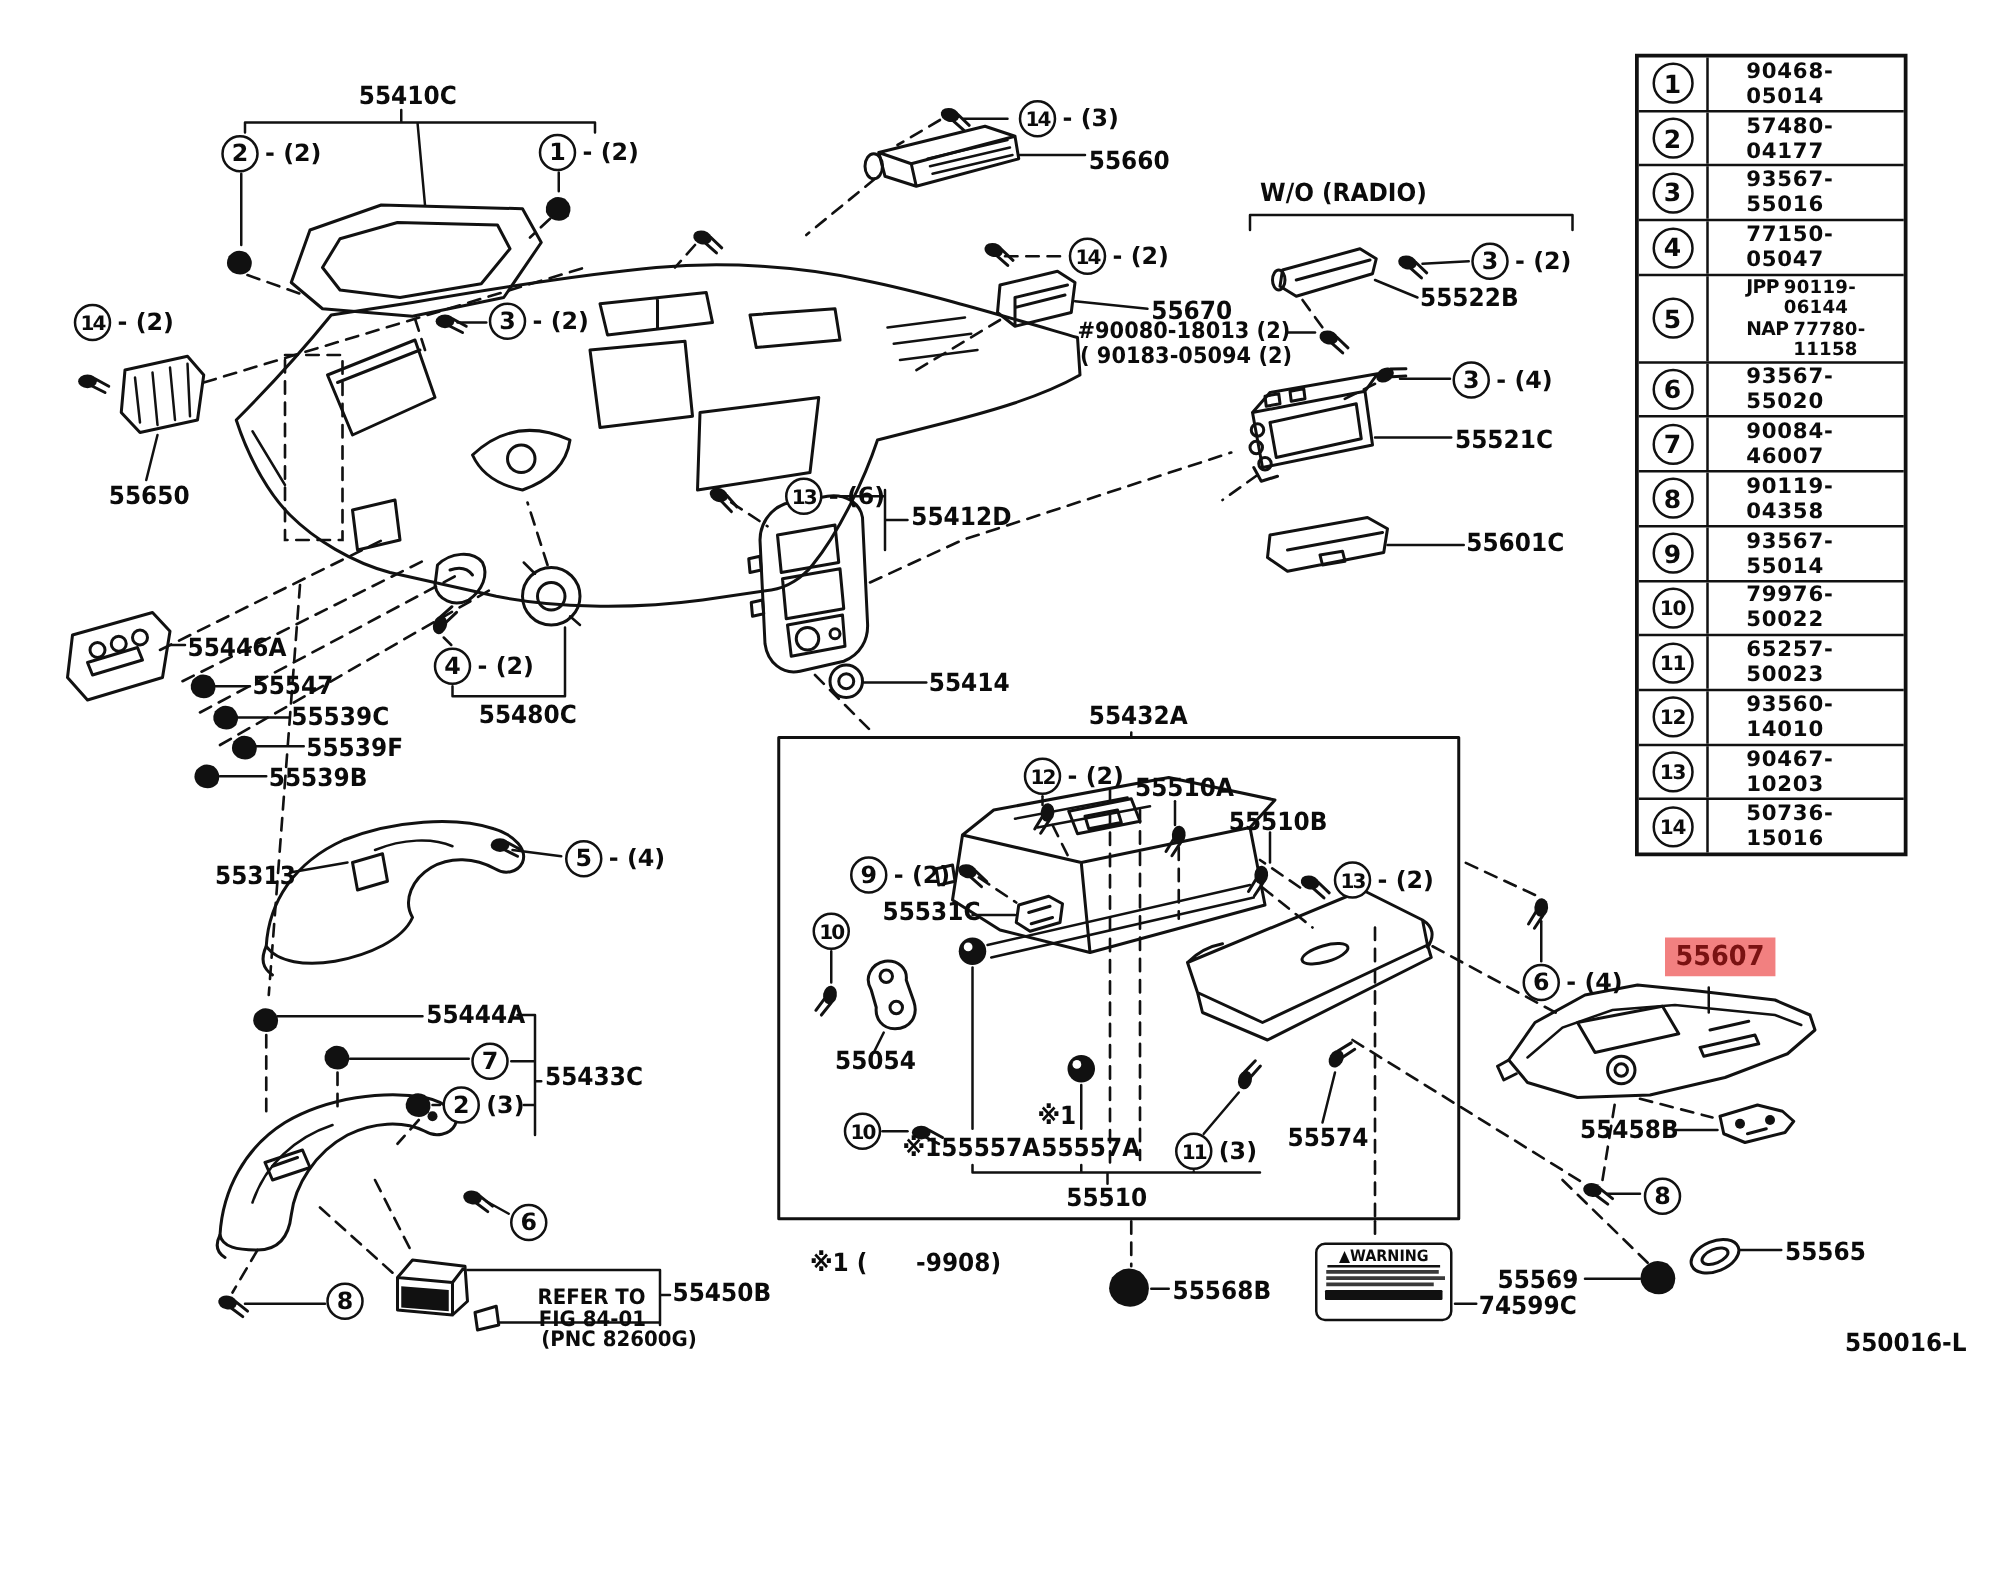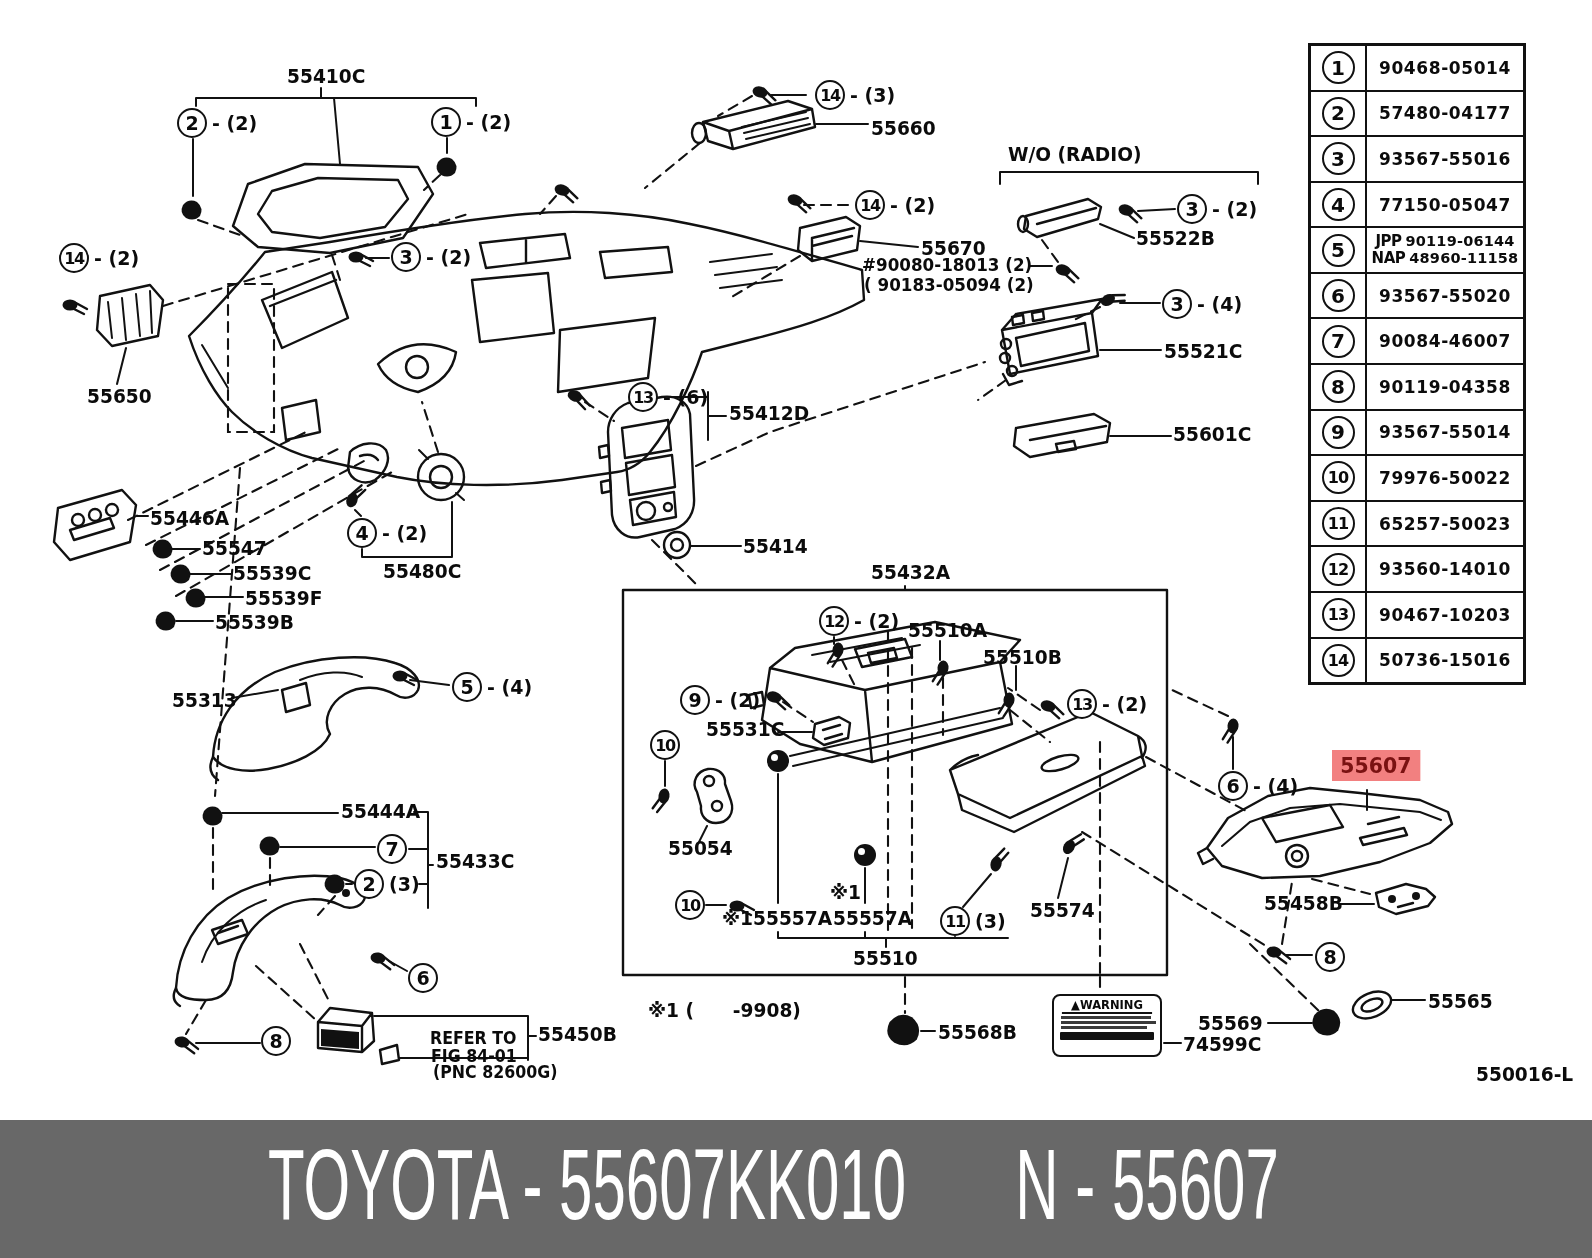--- a/index.html
+++ b/index.html
@@ -27,22 +27,22 @@
 
   
   .ref-table{position:absolute;left:1308px;top:43px;width:218px;height:642px;
              border:3px solid #111;box-sizing:border-box;display:flex;flex-direction:column;background:#fff;}
   .trow{flex:1;display:flex;border-bottom:2.2px solid #111;align-items:stretch;}
   .trow:last-child{border-bottom:none;}
   .tnum{width:54px;border-right:2.4px solid #111;display:flex;align-items:center;justify-content:center;}
   .circ{width:33px;height:33px;border:2.6px solid #111;border-radius:50%;
         display:flex;align-items:center;justify-content:center;font-weight:bold;font-size:20px;box-sizing:border-box;}
   .circ.two{font-size:16px;letter-spacing:-1px;}
-  .tpart{flex:1;display:flex;flex-direction:column;align-items:center;justify-content:center;
-         font-weight:bold;font-size:17px;letter-spacing:.6px;}
+  .tpart{flex:1;display:flex;flex-direction:column;align-items:flex-start;justify-content:center;
+         font-weight:bold;font-size:17px;letter-spacing:.6px;margin-left:30px;}
   .dualline{display:flex;align-items:baseline;line-height:1.1;font-size:14.5px;letter-spacing:.2px;}
   .dualline .pfx{font-size:15px;margin-right:4px;letter-spacing:-.5px;}
 
   
   .warning-label{position:absolute;left:1052px;top:994px;width:110px;height:63px;
                  border:2.5px solid #111;border-radius:8px;background:#fff;
                  box-sizing:border-box;padding:2px 4px 3px;display:flex;flex-direction:column;}
   .warn-head{font-weight:bold;font-size:12.5px;text-align:center;line-height:1.15;
              border-bottom:2px solid #111;transform:scaleX(.92);}
   .warn-bar{height:3px;background:#3a3a3a;margin:2px 3px 0;}
@@ -448,21 +448,21 @@
         <div class="tnum">
           <span class="circ">5</span>
         </div>
         <div class="tpart">
           <div class="dualline">
             <span class="pfx">JPP</span>
             <span>90119-06144</span>
           </div>
           <div class="dualline">
             <span class="pfx">NAP</span>
-            <span>48960-11158</span>
+            <span>77780-11158</span>
           </div>
         </div>
       </div>
       <div class="trow">
         <div class="tnum">
           <span class="circ">6</span>
         </div>
         <div class="tpart">
           <span>93567-55020</span>
         </div>
@@ -534,18 +534,14 @@
     </div>
 
   <div class="warning-label">
     <div class="warn-head">▲WARNING</div>
     <div class="warn-bar b1"></div>
     <div class="warn-bar b2"></div>
     <div class="warn-bar b3"></div>
     <div class="warn-black"></div>
   </div>
 
-  <div class="banner">
-    <span class="b-left">TOYOTA - 55607KK010</span>
-    <span class="b-right">N - 55607</span>
-  </div>
 
 </div>
 
 </body></html>

